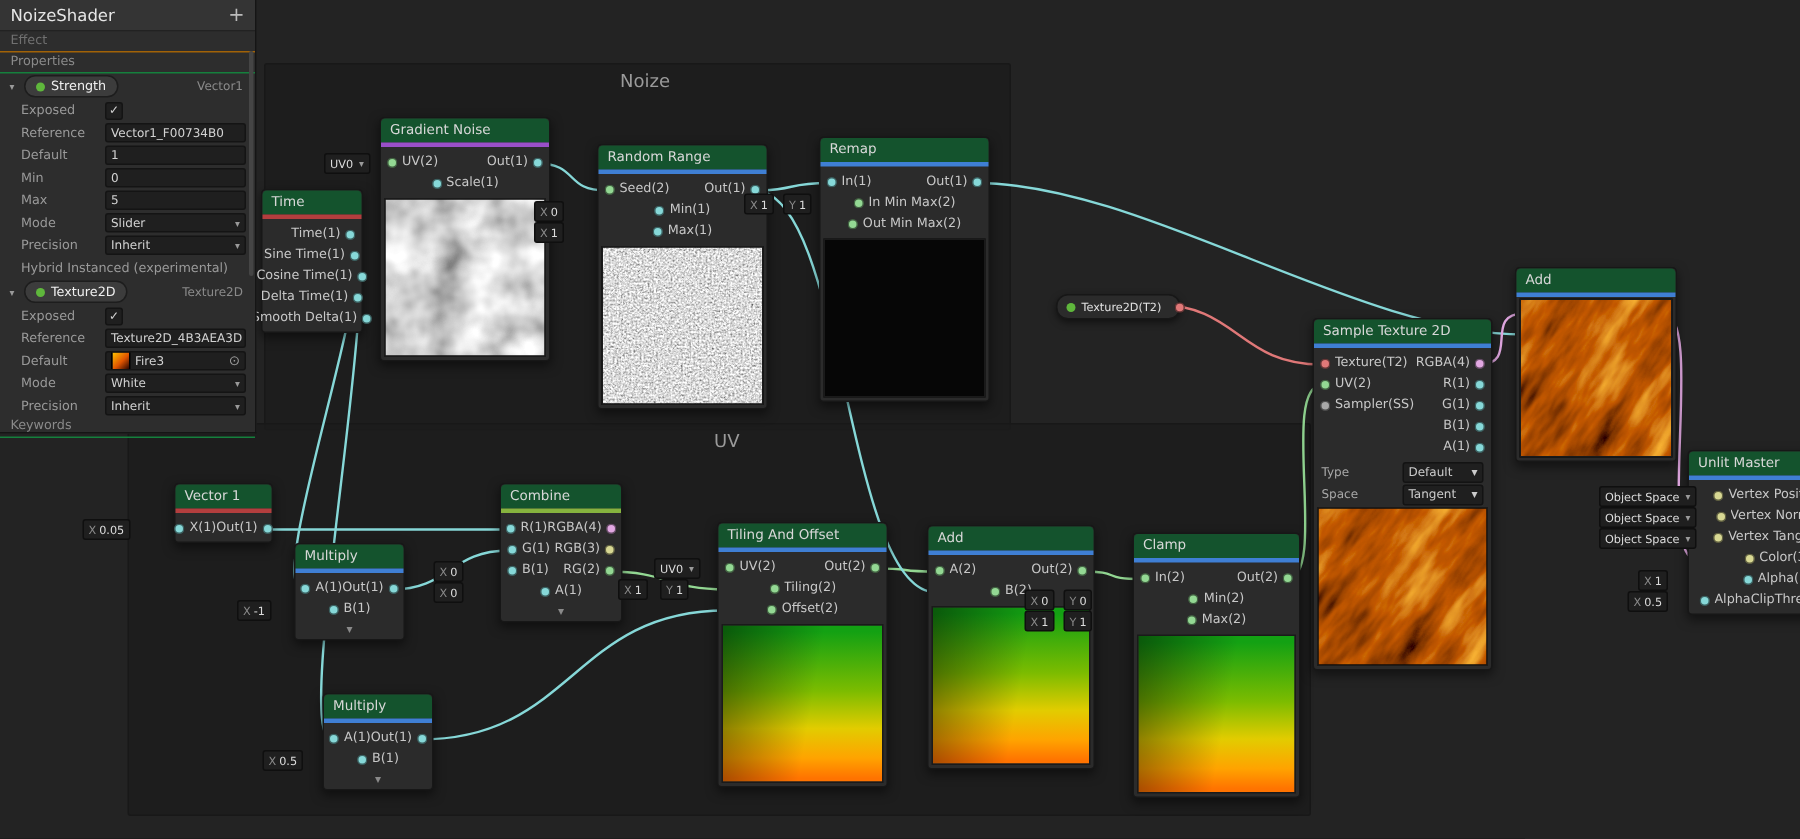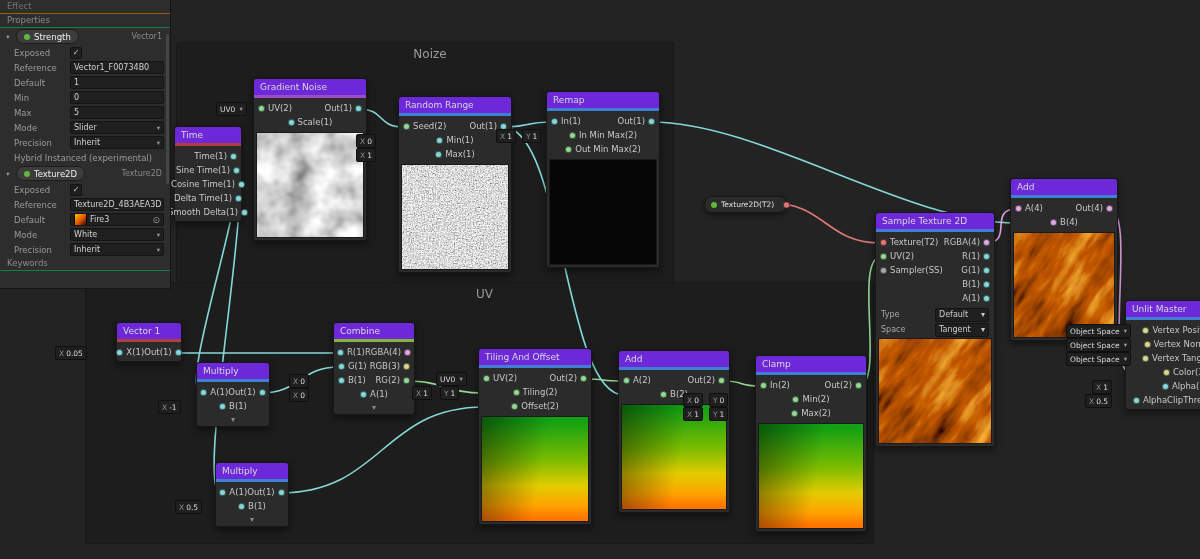--- a/index.html
+++ b/index.html
@@ -9,21 +9,21 @@
   
   .group{position:absolute;background:rgba(28,28,28,.75);border:1px solid #181818;border-radius:2px;z-index:1}
   .group-title{position:absolute;top:4px;left:10px;right:0;text-align:center;color:#9a9a9a;font-size:12px}
 
   
   #edges{position:absolute;left:0;top:0;z-index:4;pointer-events:none}
 
   
   .node{position:absolute;z-index:10;background:#2b2b2b;border:1px solid #171717;border-radius:3px;
         box-shadow:0 3px 7px rgba(0,0,0,.5);font-size:8.5px;color:#c8c8c8}
-  .nh{height:16px;line-height:16px;padding:0 6px;background:#6d28d9;border-radius:3px 3px 0 0;
+  .nh{height:16px;line-height:16px;padding:0 6px;background:#14532d;border-radius:3px 3px 0 0;
       font-size:9px;color:#d8d8d8;white-space:nowrap;overflow:hidden}
   .accent{height:3px}
   .nbody{padding:3px 0 2px}
   .prow{display:flex;justify-content:center;align-items:center;height:14px;padding:0 4px}
   .pin,.pout{display:flex;align-items:center;gap:3px;white-space:nowrap}
   .pout{margin-left:auto}
   .dot{width:7px;height:7px;border-radius:50%;box-sizing:border-box;border:1px solid rgba(0,0,0,.55);flex:none}
   .plabel{overflow:hidden;text-overflow:clip;white-space:nowrap}
   .drow{display:flex;justify-content:space-between;align-items:center;height:15px;padding:0 5px;font-size:8px;color:#a8a8a8}
   .dsel{background:#1f1f1f;border:1px solid #131313;border-radius:2px;padding:0 3px;height:12px;
@@ -519,38 +519,20 @@
             <rect width="110" height="106" fill="#000"></rect>
             <g transform="rotate(35 55 53)">
               <rect x="-95" y="-95" width="300" height="300" filter="url(#fx-fire)"></rect>
             </g>
           </svg>
         </div>
       </div>
       <div class="node" style="left: 1010px; top: 178px; width: 106px;">
         <div class="nh">Add</div>
         <div class="accent" style="background: rgb(63, 127, 212);"></div>
-        <div class="nbody">
-          <div class="prow">
-            <div class="pin">
-              <span class="dot" style="background: rgb(226, 168, 226);"></span>
-              <span class="plabel">A(4)</span>
-            </div>
-            <div class="pout">
-              <span class="plabel">Out(4)</span>
-              <span class="dot" style="background: rgb(226, 168, 226);"></span>
-            </div>
-          </div>
-          <div class="prow">
-            <div class="pin">
-              <span class="dot" style="background: rgb(226, 168, 226);"></span>
-              <span class="plabel">B(4)</span>
-            </div>
-          </div>
-        </div>
         <div class="pv">
           <svg preserveAspectRatio="none" viewBox="0 0 110 106">
             <rect width="110" height="106" fill="#000"></rect>
             <g transform="rotate(35 55 53)">
               <rect x="-95" y="-95" width="300" height="300" filter="url(#fx-fire)"></rect>
             </g>
           </svg>
         </div>
       </div>
       <div class="node" style="left: 1125px; top: 300px; width: 118px;">
@@ -684,20 +666,24 @@
         <span class="k">X</span>
         <span>1</span>
       </div>
       <div class="chip" style="left: 1085px; top: 401px;">
         <span class="k">X</span>
         <span>0.5</span>
       </div>
     </div>
 
 <div class="panel">
+  <div class="panel-head">
+    <span class="panel-title">NoizeShader</span>
+    <span class="panel-plus">+</span>
+  </div>
   <div class="panel-sub">Effect</div>
   <div class="panel-sec">Properties</div>
 
   <div class="pill-row">
     <span class="fold">▾</span>
     <span class="pill">
           <span class="pdot"></span>
           <span>Strength</span>
         </span>
     <span class="ptype">Vector1</span>

